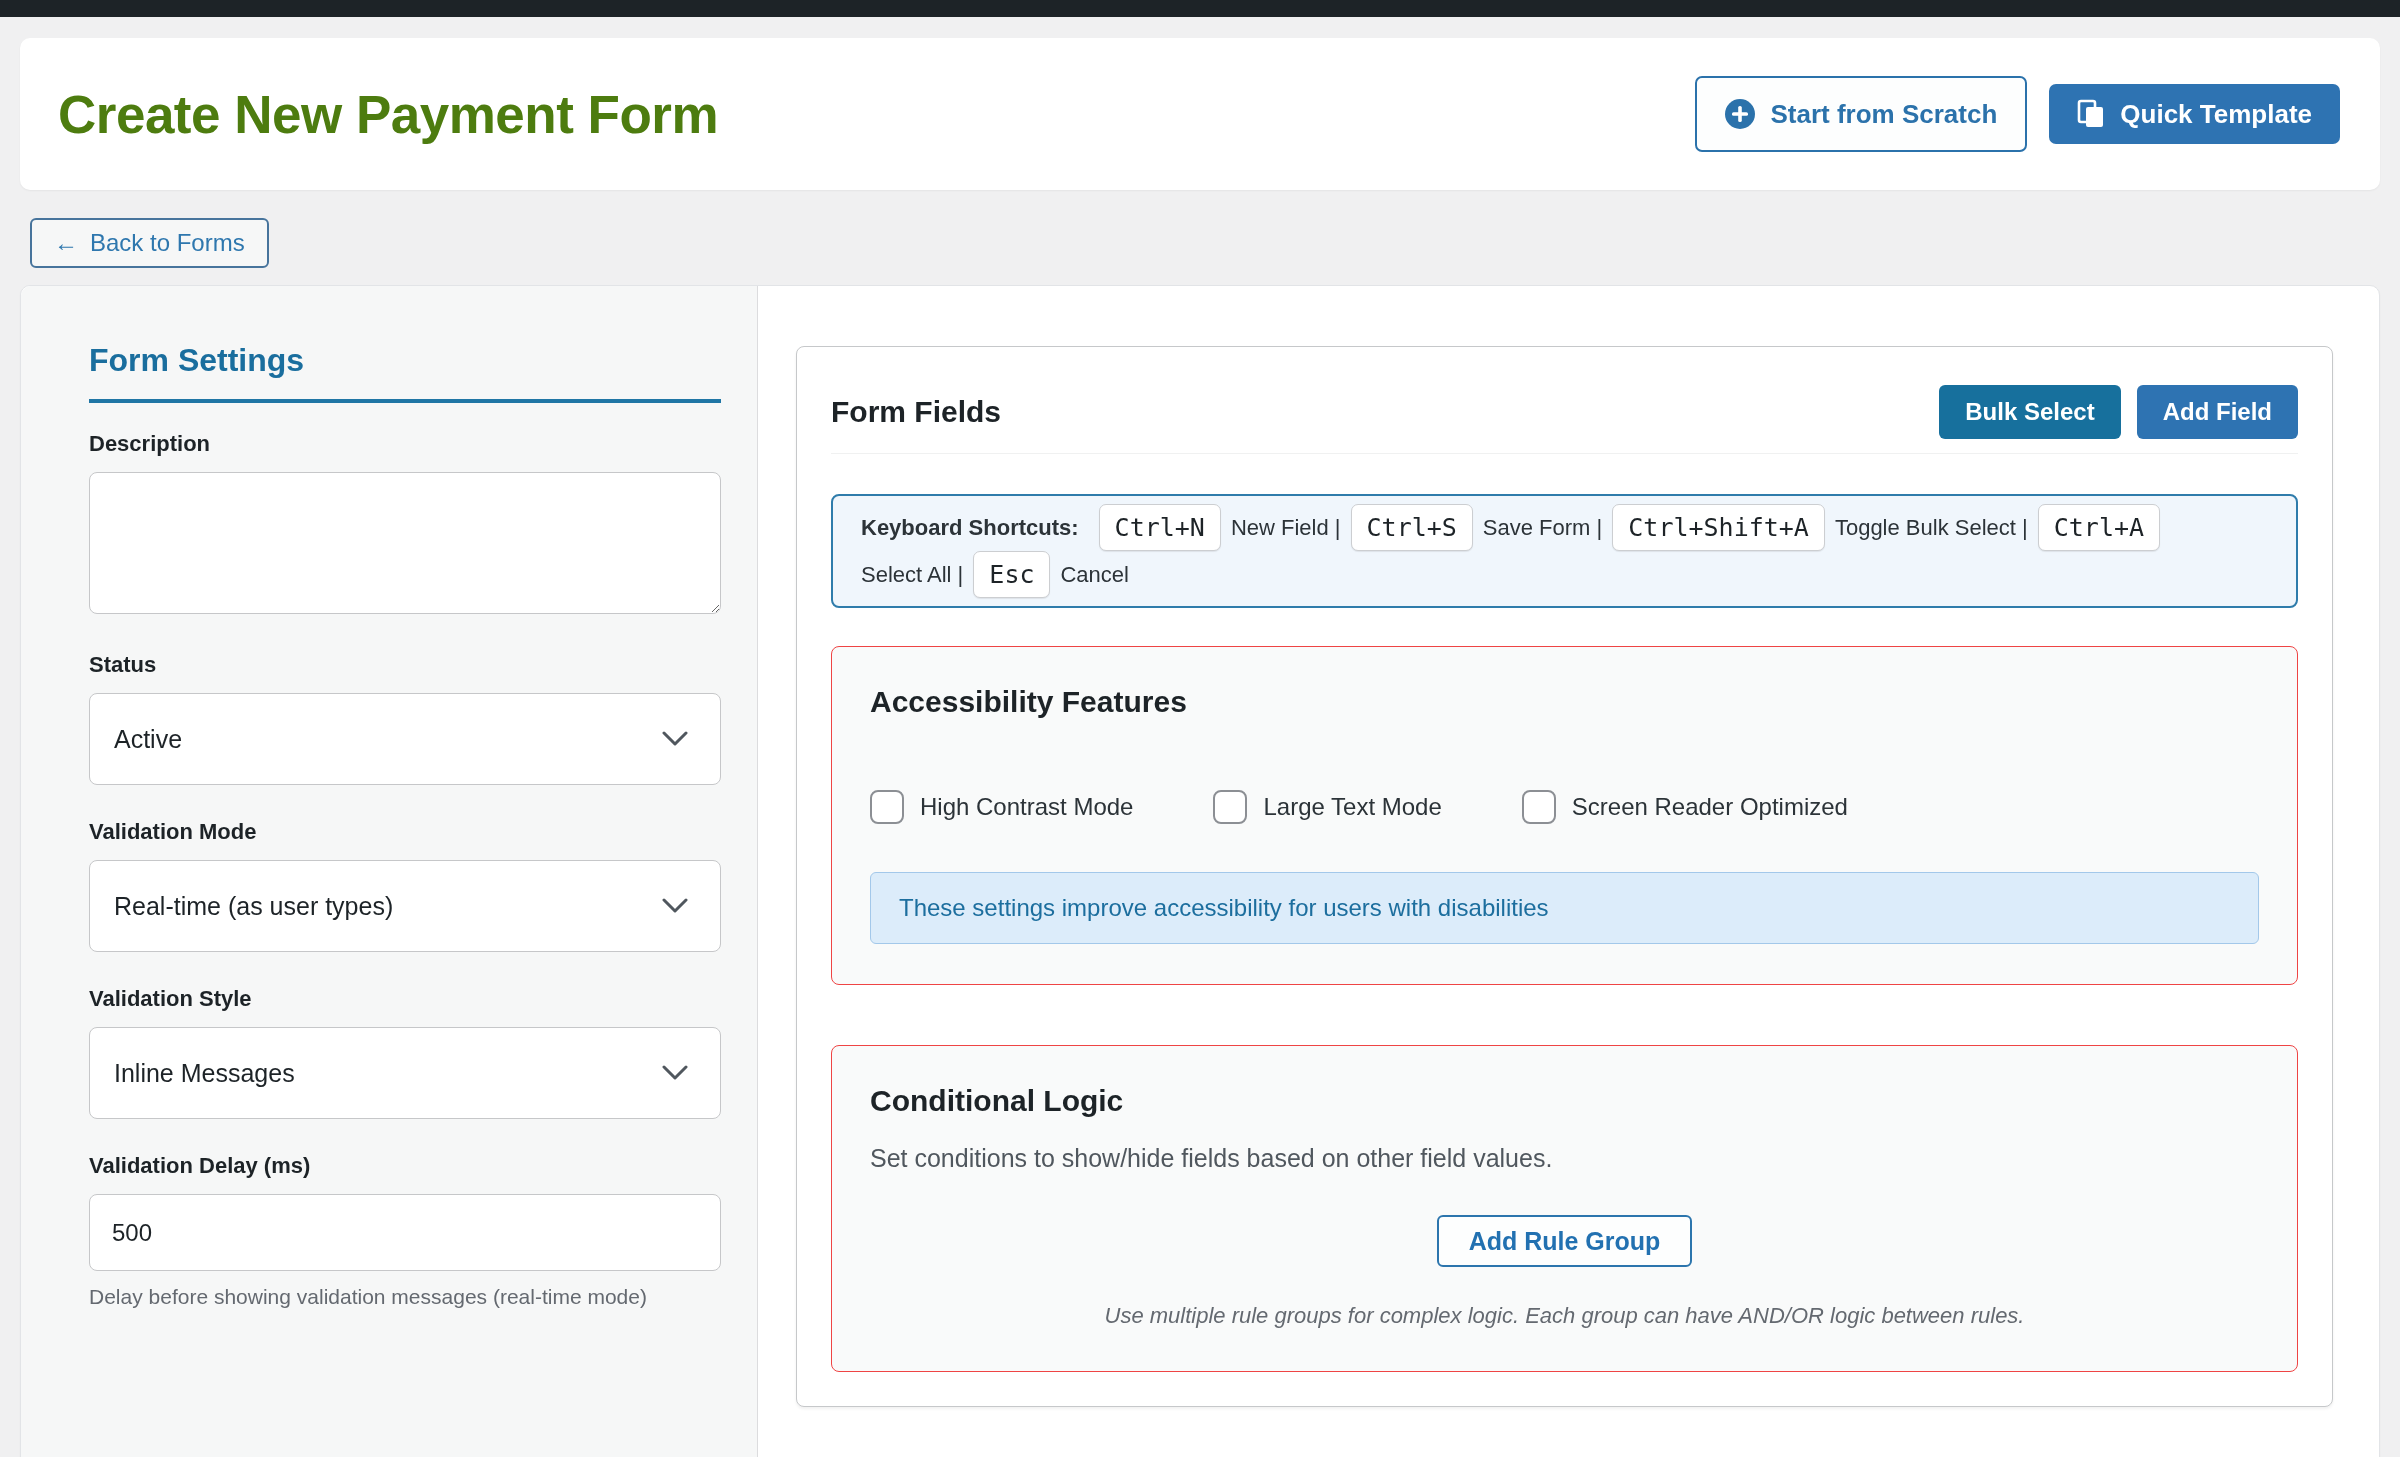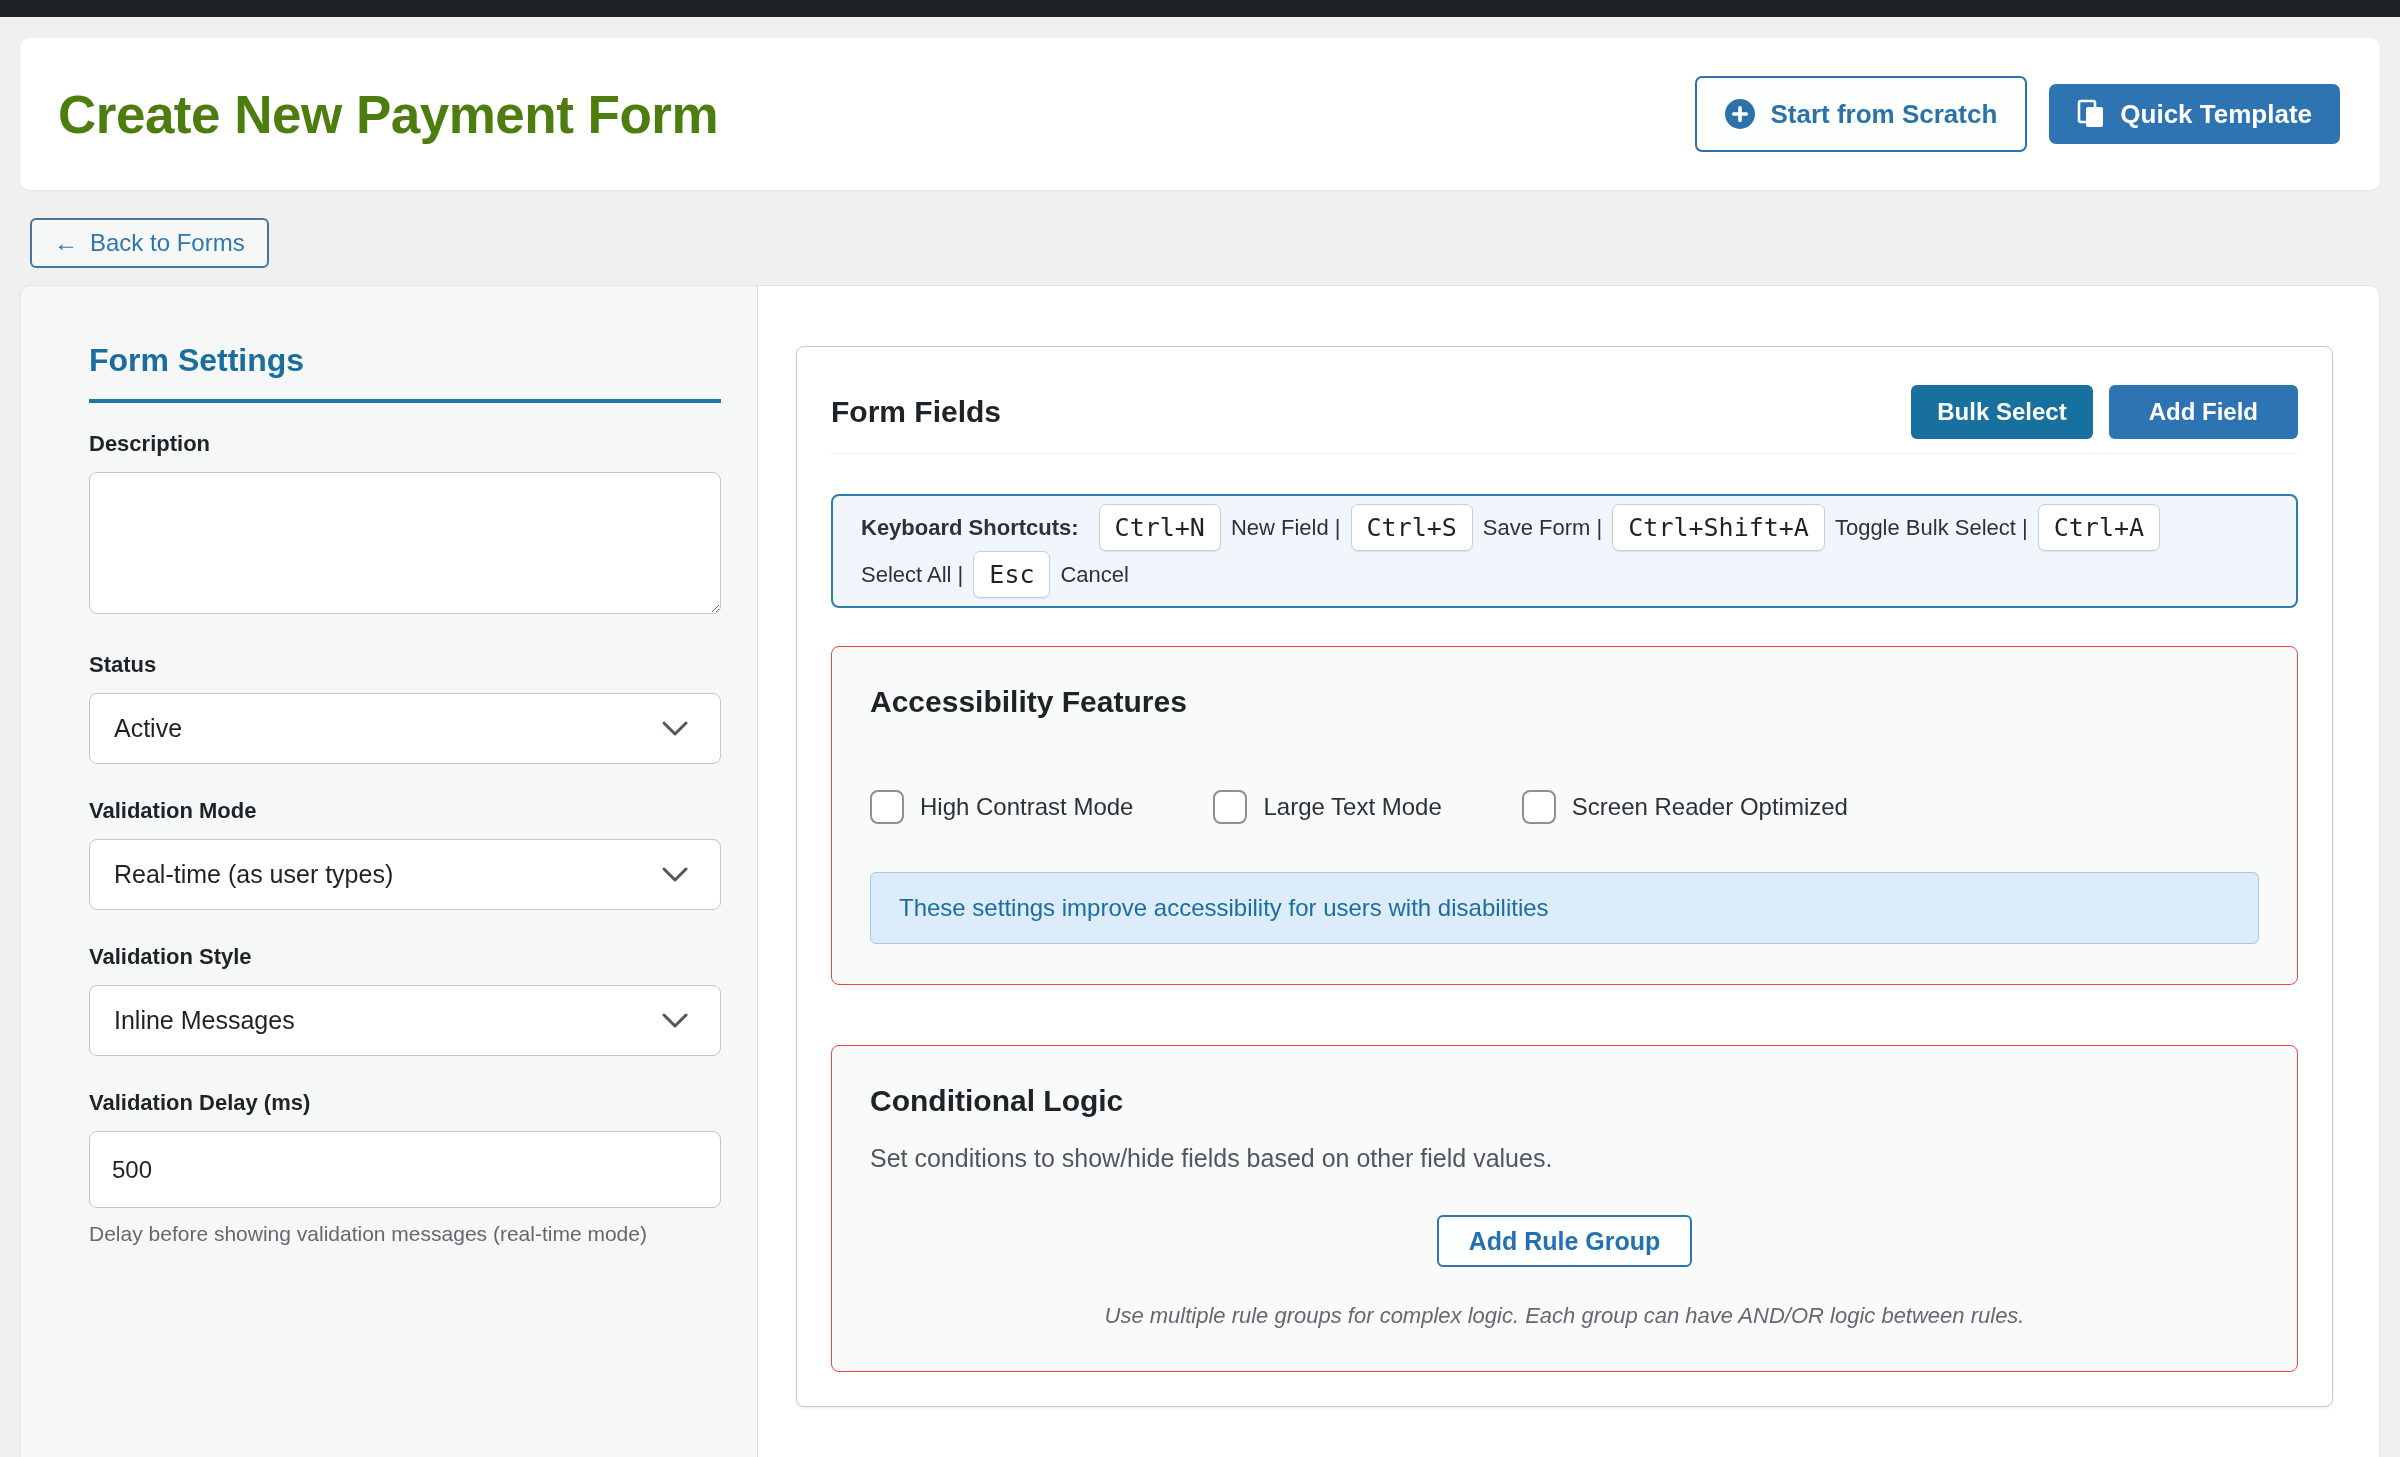--- a/index.html
+++ b/index.html
@@ -98,21 +98,21 @@
     background: #fff;
     border: 1px solid #c6c7c9;
     border-radius: 8px;
     font-size: 24px; color: #1d2327;
     font-family: "Liberation Sans", sans-serif;
     outline: none;
   }
   .text-input { height: 77px; padding: 0 22px; }
   .textarea { height: 142px; padding: 16px 22px; resize: vertical; }
   .select {
-    height: 71px;
+    height: 92px;
     background: #fff;
     border: 1px solid #c6c7c9;
     border-radius: 8px;
     display: flex; align-items: center; justify-content: space-between;
     padding: 0 32px 0 24px;
     font-size: 25px; color: #1d2327;
     cursor: pointer;
   }
   .helper {
     margin-top: 14px;
@@ -135,21 +135,21 @@
     margin-bottom: 40px;
   }
   .card-head h2 { font-size: 30px; font-weight: 700; color: #1d2327; }
   .head-actions { display: flex; gap: 16px; }
   .btn-bulk {
     height: 54px; padding: 0 26px;
     background: #17709d; border: none; border-radius: 6px;
     color: #fff; font-size: 24px; font-weight: 600;
   }
   .btn-addfield {
-    height: 54px; padding: 0 40px;
+    height: 54px; padding: 0 26px;
     background: #2e73b2; border: none; border-radius: 6px;
     color: #fff; font-size: 24px; font-weight: 600;
   }
 
   .shortcuts-bar {
     background: #f0f6fc;
     border: 2px solid #2f7cab;
     border-radius: 8px;
     min-height: 74px;
     display: flex; align-items: center; flex-wrap: wrap;

